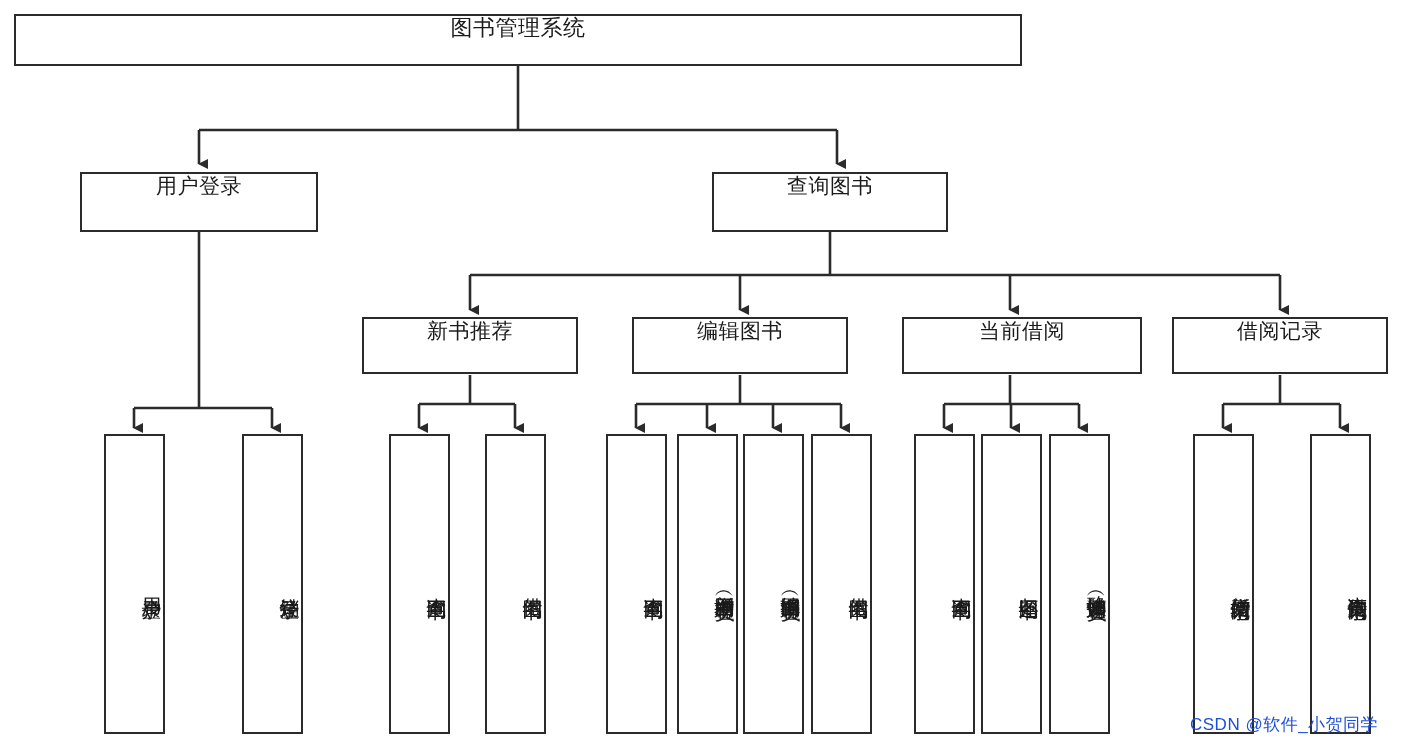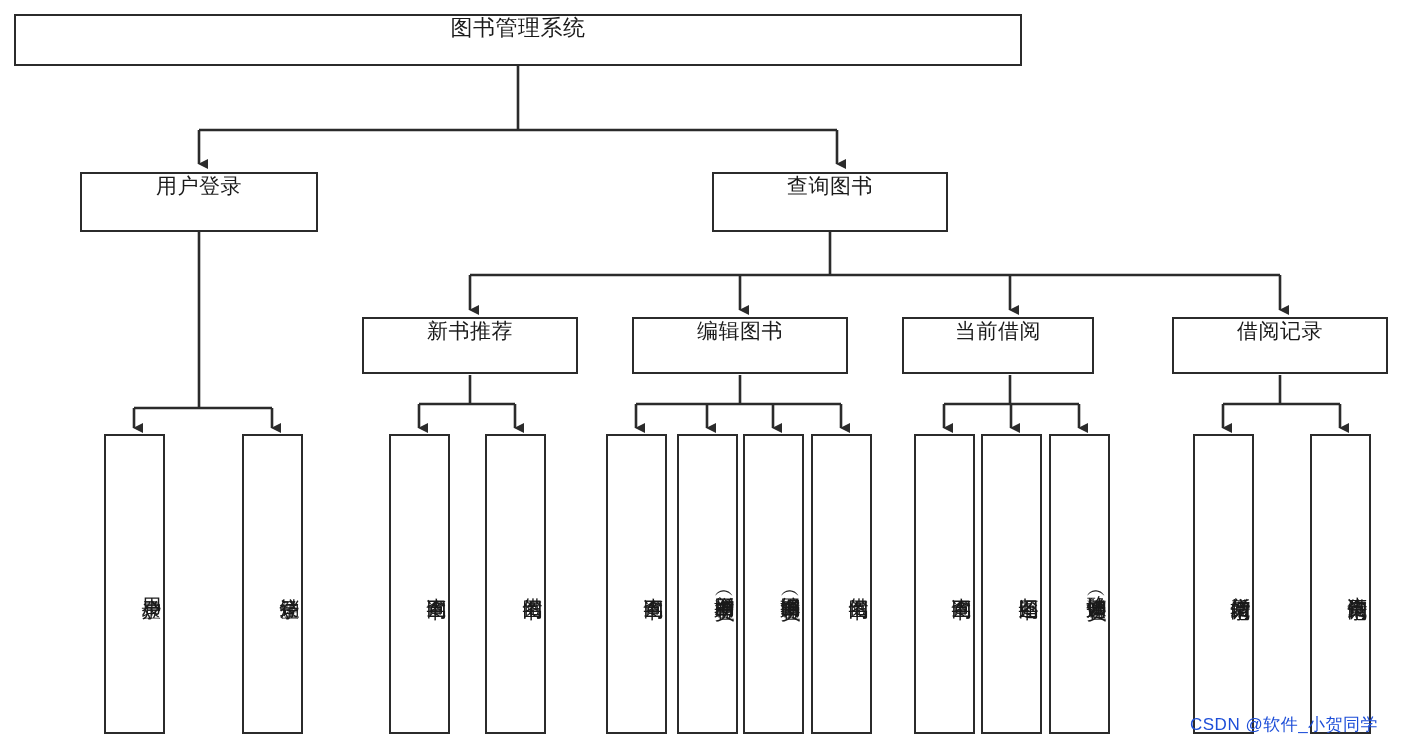--- a/index.html
+++ b/index.html
@@ -131,21 +131,21 @@
   <div class="node horiz" style="left:712px; top:172px; width:236px; height:60px;">
     <span>查询图书</span>
   </div>
 
   <div class="node horiz" style="left:362px; top:317px; width:216px; height:57px;">
     <span>新书推荐</span>
   </div>
   <div class="node horiz" style="left:632px; top:317px; width:216px; height:57px;">
     <span>编辑图书</span>
   </div>
-  <div class="node horiz" style="left:902px; top:317px; width:192px; height:57px;">
+  <div class="node horiz" style="left:902px; top:317px; width:240px; height:57px;">
     <span>当前借阅</span>
   </div>
   <div class="node horiz" style="left:1172px; top:317px; width:216px; height:57px;">
     <span>借阅记录</span>
   </div>
 
   <div class="node vert" style="left:104px; top:434px; width:61px; height:300px;">
     <span class="vtext">用户登录</span>
   </div>
   <div class="node vert" style="left:242px; top:434px; width:61px; height:300px;">

